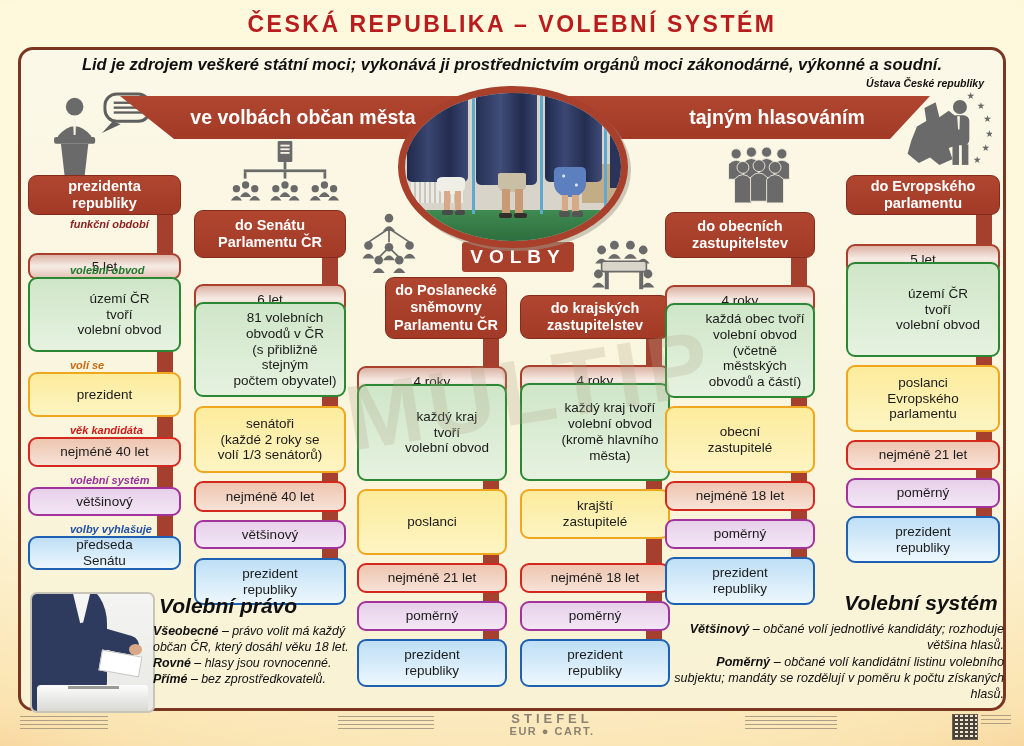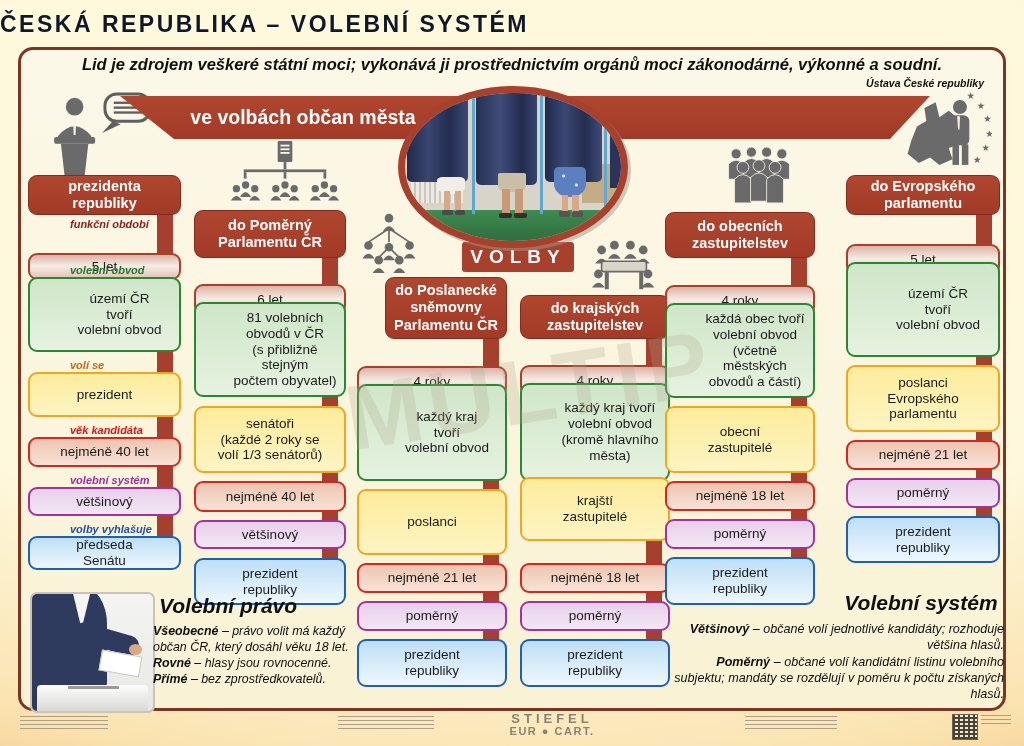--- a/index.html
+++ b/index.html
@@ -4,22 +4,22 @@
 <style>
   html,body{margin:0;padding:0;}
   body{
     width:1024px;height:746px;overflow:hidden;
     font-family:"Liberation Sans",sans-serif;
     background:radial-gradient(ellipse 130% 95% at 50% 32%, #FEF8DC 50%, #FAE3B0 76%, #F2B169 100%);
     position:relative;
   }
   .abs{position:absolute;}
   
-  #poster-title{top:11px;left:0;width:100%;font-size:23px;font-weight:800;
-    letter-spacing:2.5px;color:#0f172a;}
+  #poster-title{top:11px;left:0;width:100%;text-align:center;font-size:23px;font-weight:800;
+    letter-spacing:2.5px;color:#b91c1c;}
   #panel{left:18px;top:47px;width:988px;height:664px;border:3px solid #7B3622;border-radius:15px;
     background:linear-gradient(180deg,#FCF8E8,#FAF5DC 60%,#F9F2D4);box-sizing:border-box;}
   #quote{top:55px;left:30px;width:964px;text-align:center;font-size:16.5px;font-weight:bold;
     font-style:italic;color:#101010;}
   #quote-source{top:77px;right:40px;font-size:10.5px;font-weight:bold;font-style:italic;color:#101010;text-align:right;}
   
   #banner{left:120px;top:96px;width:810px;height:43px;background:linear-gradient(180deg,#B0462F,#A23A27);
     clip-path:polygon(0 0,100% 0,calc(100% - 40px) 100%,54px 100%);
     filter:drop-shadow(-5px 4px 0 rgba(158,153,140,.85));z-index:2;}
   .banner-text{position:absolute;top:0;height:43px;display:flex;align-items:center;justify-content:center;
@@ -80,20 +80,21 @@
 <body>
 
 <div class="abs" id="poster-title">ČESKÁ REPUBLIKA – VOLEBNÍ SYSTÉM</div>
 
 <div class="abs" id="panel"></div>
 <div class="abs" id="quote">Lid je zdrojem veškeré státní moci; vykonává ji prostřednictvím orgánů moci zákonodárné, výkonné a soudní.</div>
 <div class="abs" id="quote-source">Ústava České republiky</div>
 
 <div class="abs" id="banner">
   <div class="banner-text" id="banner-left">ve volbách občan města</div>
+  <div class="banner-text" id="banner-right">tajným hlasováním</div>
 </div>
 
 <div class="abs" id="photo-oval">
   <div class="ph" style="left:0;bottom:0;width:100%;height:21%;background:linear-gradient(#3F8B50,#2E6E3F);"></div>
   <div class="ph" style="left:3%;top:50%;width:24%;height:24%;background:repeating-linear-gradient(90deg,#ECEAE4 0 3px,#C9C6BD 3px 5px);"></div>
   <div class="ph" style="right:1%;top:48%;width:17%;height:26%;background:#C2AD87;"></div>
   <div class="ph" style="left:1%;top:-2%;width:28%;height:62%;background:linear-gradient(90deg,#202A4C,#3A4670 35%,#232D50 70%,#3E4A76);border-radius:0 0 5px 5px;"></div>
   <div class="ph" style="left:33%;top:-2%;width:28%;height:64%;background:linear-gradient(90deg,#253052,#414D7A 40%,#222C4E 75%,#38446E);border-radius:0 0 5px 5px;"></div>
   <div class="ph" style="left:65%;top:-2%;width:26%;height:62%;background:linear-gradient(90deg,#202A4C,#3C4874 35%,#242E51 70%,#404C78);border-radius:0 0 5px 5px;"></div>
   <div class="ph" style="left:95%;top:-2%;width:7%;height:66%;background:#2A3458;"></div>
@@ -256,21 +257,21 @@
   <div class="box salmon" style="top:262px;height:30px;">nejméně 40 let</div>
   <div class="flabel l-system" style="top:299px;">volební systém</div>
   <div class="box purple" style="top:312px;height:29px;">většinový</div>
   <div class="flabel l-announce" style="top:348px;">volby vyhlašuje</div>
   <div class="box blue" style="top:361px;height:34px;">předseda
 Senátu</div>
 </div>
 
 <div class="col" style="left:194px;top:210px;width:152px;height:400px;">
   <div class="connector" style="left:128px;top:24px;height:342px;"></div>
-  <div class="colhead" style="top:0;height:46px;">do Poměrný
+  <div class="colhead" style="top:0;height:46px;">do Senátu
 Parlamentu ČR</div>
   <div class="box rose" style="top:52px;height:31px;">6 let</div>
   <div class="box green" style="top:92px;height:95px;">81 volebních
 obvodů v ČR
 (s přibližně stejným
 počtem obyvatel)</div>
   <div class="box yellow" style="top:196px;height:67px;">senátoři
 (každé 2 roky se
 volí 1/3 senátorů)</div>
   <div class="box salmon" style="top:271px;height:31px;">nejméně 40 let</div>
@@ -297,21 +298,21 @@
 
 <div class="col" style="left:520px;top:295px;width:150px;height:397px;">
   <div class="connector" style="left:126px;top:24px;height:336px;"></div>
   <div class="colhead" style="top:0;height:42px;">do krajských
 zastupitelstev</div>
   <div class="box rose" style="top:48px;height:31px;">4 roky</div>
   <div class="box green" style="top:88px;height:98px;">každý kraj tvoří
 volební obvod
 (kromě hlavního
 města)</div>
-  <div class="box yellow" style="top:182px;height:64px;">krajští
+  <div class="box yellow" style="top:194px;height:50px;">krajští
 zastupitelé</div>
   <div class="box salmon" style="top:268px;height:30px;">nejméně 18 let</div>
   <div class="box purple" style="top:306px;height:30px;">poměrný</div>
   <div class="box blue" style="top:344px;height:48px;">prezident
 republiky</div>
 </div>
 
 <div class="col" style="left:665px;top:212px;width:150px;height:400px;">
   <div class="connector" style="left:126px;top:24px;height:340px;"></div>
   <div class="colhead" style="top:0;height:44px;">do obecních

